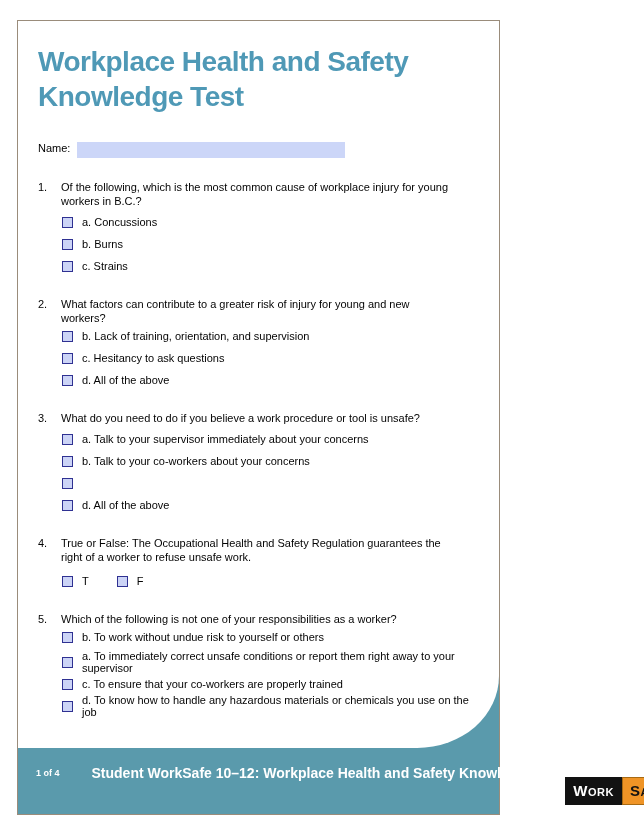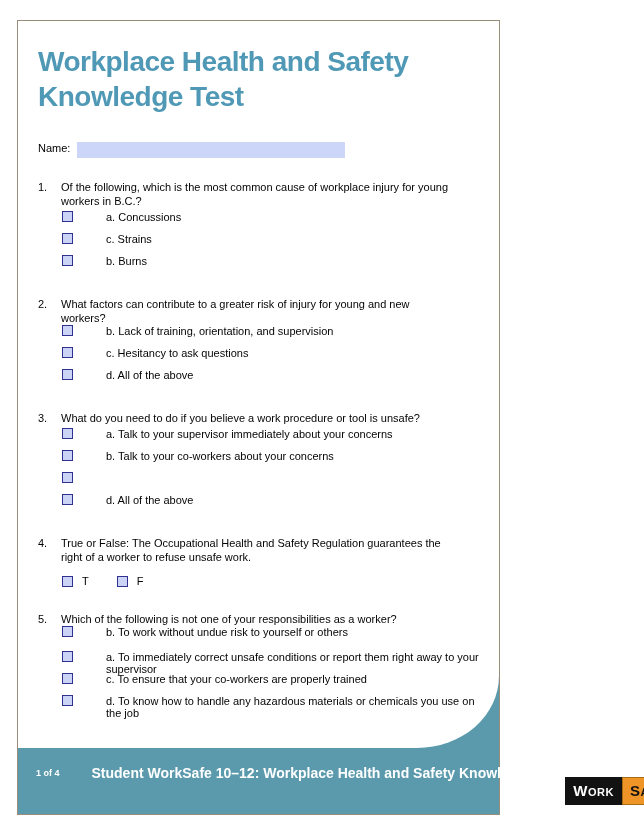--- a/index.html
+++ b/index.html
@@ -30,21 +30,21 @@
   .name-field {
     margin-left:7px; width:268px; height:16px; background:#ccd6f8;
     border:none; outline:none; font-size:11px; font-family:"Liberation Sans",sans-serif;
   }
   .question { margin-top:20px; }
   .question.first { margin-top:22px; }
   .q-header { display:flex; font-size:11px; line-height:14px; color:#040404; }
   .q-num { width:23px; flex:0 0 23px; }
   .q-text { flex:1; padding-right:28px; }
   .options { margin-left:24px; }
-  .opt { display:flex; height:22px;gap:24px; }
+  .opt { display:flex; align-items:center; height:22px; }
   .opt.firstopt { margin-top:3px; }
   .cb {
     width:11px; height:11px; flex:0 0 11px; background:#ccd4f6;
     border:1px solid #2f3192; cursor:pointer;
   }
   .opt-label { margin-left:9px; font-size:11px; color:#040404; }
   .tf-row { display:flex; align-items:center; height:22px; margin-top:6px; margin-left:24px; }
   .tf-pair { display:flex; align-items:center; }
   .tf-pair + .tf-pair { margin-left:28px; }
   .footer {
@@ -88,25 +88,25 @@
         <span class="q-num">1.</span>
         <span class="q-text">Of the following, which is the most common cause of workplace injury for young workers in B.C.?</span>
       </div>
       <div class="options">
         <div class="opt firstopt">
           <span class="cb"></span>
           <span class="opt-label">a. Concussions</span>
         </div>
         <div class="opt">
           <span class="cb"></span>
+          <span class="opt-label">b. Burns</span>
+        </div>
+        <div class="opt">
+          <span class="cb"></span>
           <span class="opt-label">c. Strains</span>
-        </div>
-        <div class="opt">
-          <span class="cb"></span>
-          <span class="opt-label">b. Burns</span>
         </div>
       </div>
     </div>
 
     <div class="question">
       <div class="q-header">
         <span class="q-num">2.</span>
         <span class="q-text">What factors can contribute to a greater risk of injury for young and new workers?</span>
       </div>
       <div class="options">

